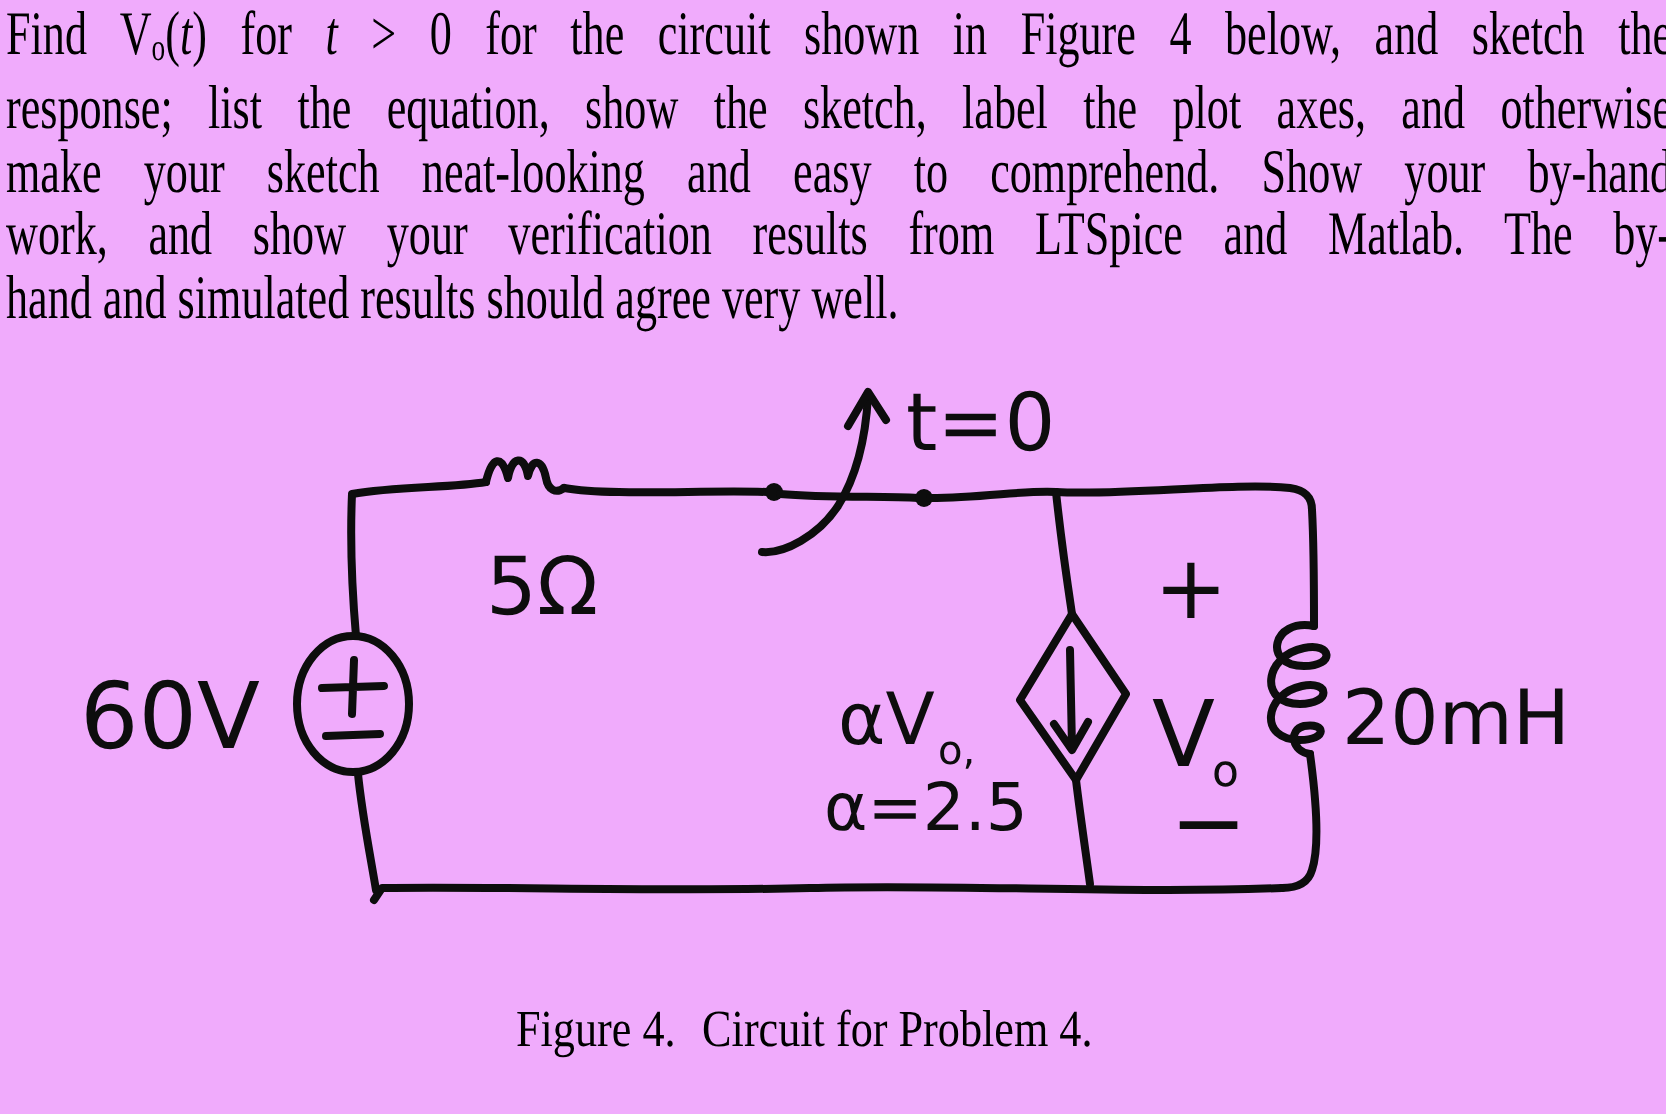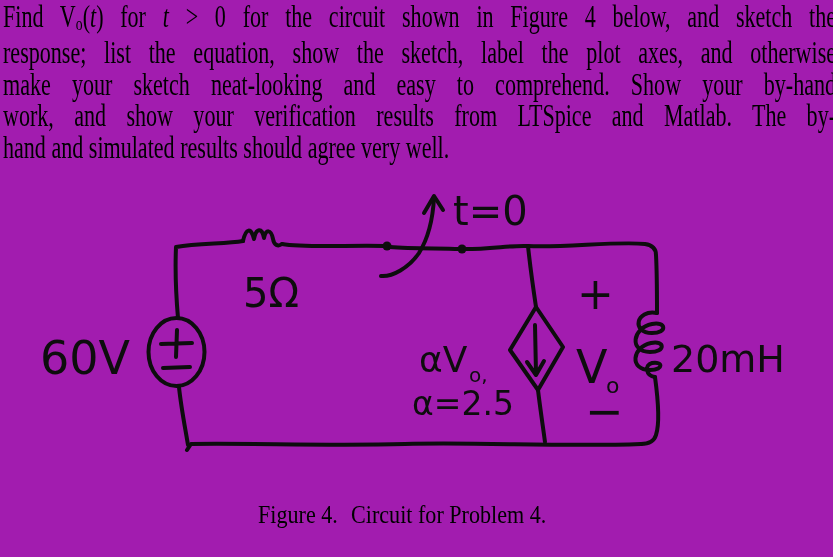--- a/index.html
+++ b/index.html
@@ -1,16 +1,16 @@
 <!DOCTYPE html>
 <html><head>
 <meta charset="utf-8">
 <style>
   html,body{margin:0;padding:0;background:#fff;}
-  .page{position:relative;width:833px;height:557px;background:#a21caf;overflow:hidden;}
+  .page{position:relative;width:833px;height:557px;background:#f0abfc;overflow:hidden;}
 
   
   .problem{position:absolute;top:1px;left:3px;width:1170px;
            transform:scaleX(0.712);transform-origin:0 0;
            font-family:"Liberation Serif",serif;font-size:31px;line-height:31.8px;color:#000;}
   .pline{text-align:justify;text-align-last:justify;}
   .pline.last{text-align-last:left;}
   .sub{font-size:0.62em;position:relative;top:0.15em;}
   .it{font-style:italic;}
 

